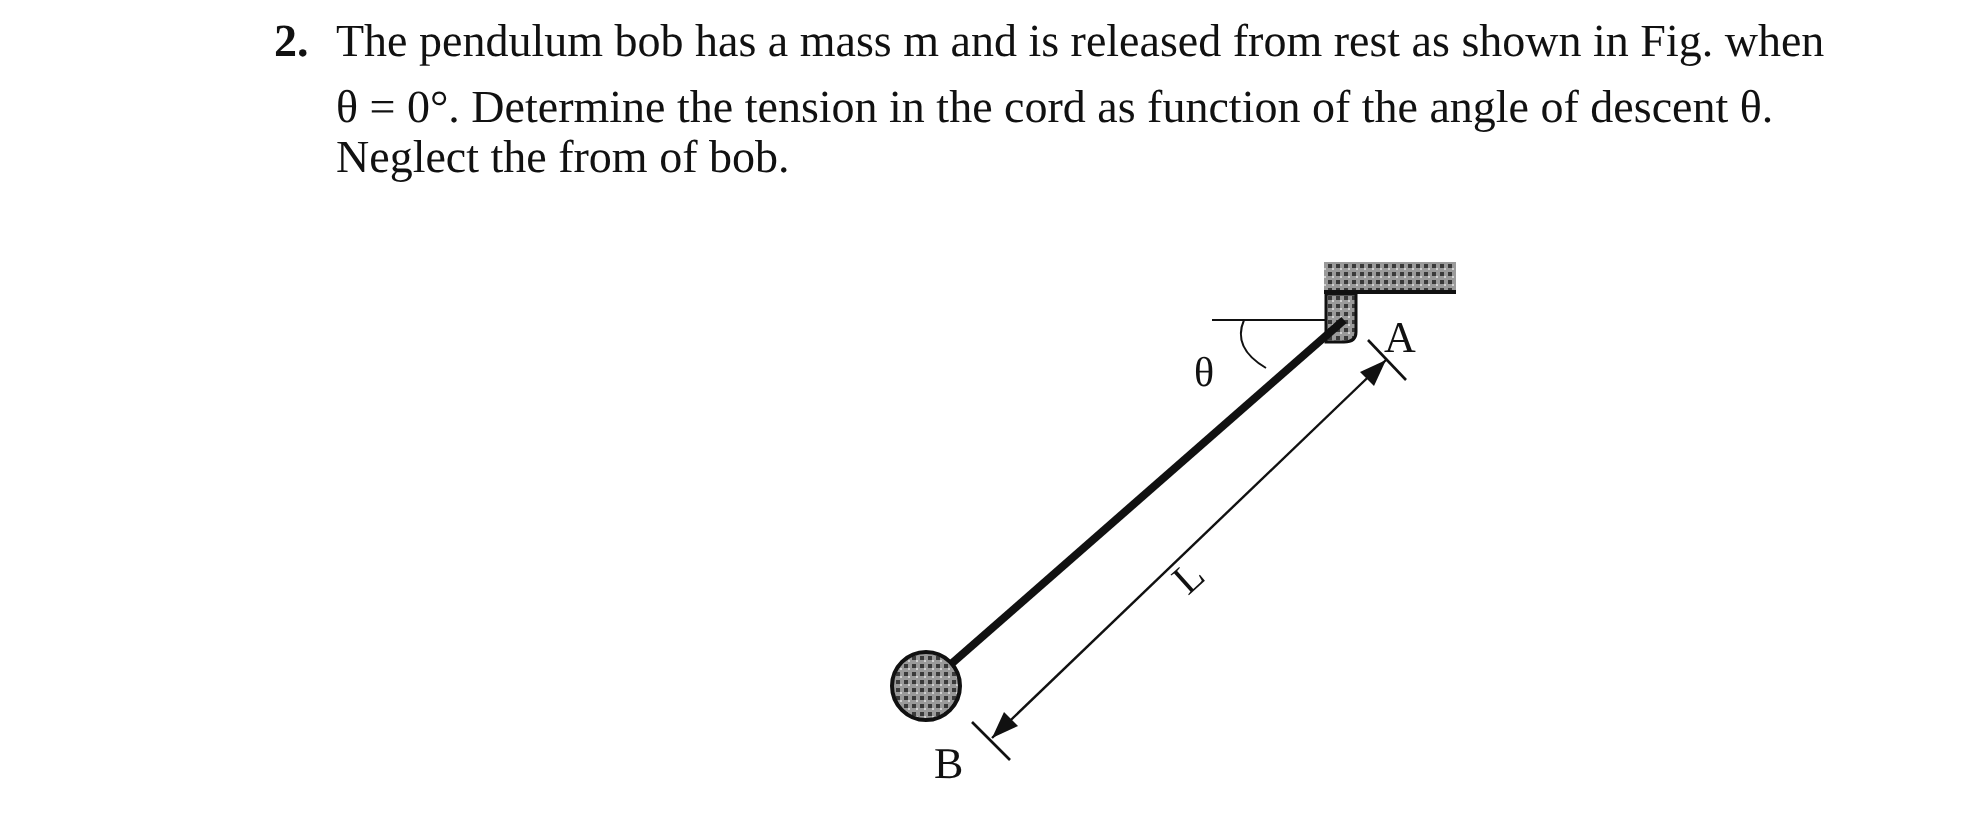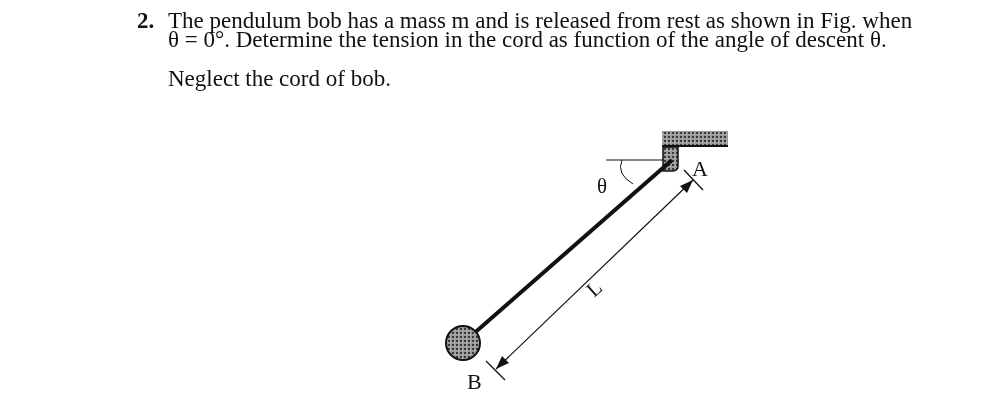--- a/index.html
+++ b/index.html
@@ -1,32 +1,32 @@
 <!DOCTYPE html>
 <html><head>
 <meta charset="utf-8">
 <style>
   html, body { margin:0; padding:0; background:#ffffff; }
   body { width:991px; height:416px; position:relative; overflow:hidden;
          font-family:"Liberation Serif","DejaVu Serif",serif; color:#111; }
   .problem { position:absolute; left:137px; top:6px; width:850px; font-size:23px; line-height:29px; }
   .num { position:absolute; left:0; top:0; font-weight:bold; }
   .line { position:absolute; left:31px; white-space:nowrap; }
-  .l1 { top:0; } .l2 { top:19px; } .l3 { top:58px; }
+  .l1 { top:0; } .l2 { top:33px; } .l3 { top:58px; }
   svg.fig { position:absolute; left:0; top:0; }
   .lbl { font-family:"Liberation Serif","DejaVu Serif",serif; fill:#111; }
 </style>
 </head>
 <body>
 
 <div class="problem">
   <span class="num">2.</span>
   <div class="line l1">The pendulum bob has a mass m and is released from rest as shown in Fig. when</div>
   <div class="line l2">θ = 0°. Determine the tension in the cord as function of the angle of descent θ.</div>
-  <div class="line l3">Neglect the cord of bob.</div>
+  <div class="line l3">Neglect the from of bob.</div>
 </div>
 
 <svg class="fig" width="991" height="416" viewBox="0 0 991 416">
   <defs>
     <pattern id="hatch" width="4" height="4" patternUnits="userSpaceOnUse">
       <rect width="4" height="4" fill="#9a9a9a"></rect>
       <rect x="0" y="0" width="2" height="2" fill="#3a3a3a"></rect>
       <rect x="2" y="2" width="1" height="1" fill="#d0d0d0"></rect>
     </pattern>
   </defs>

